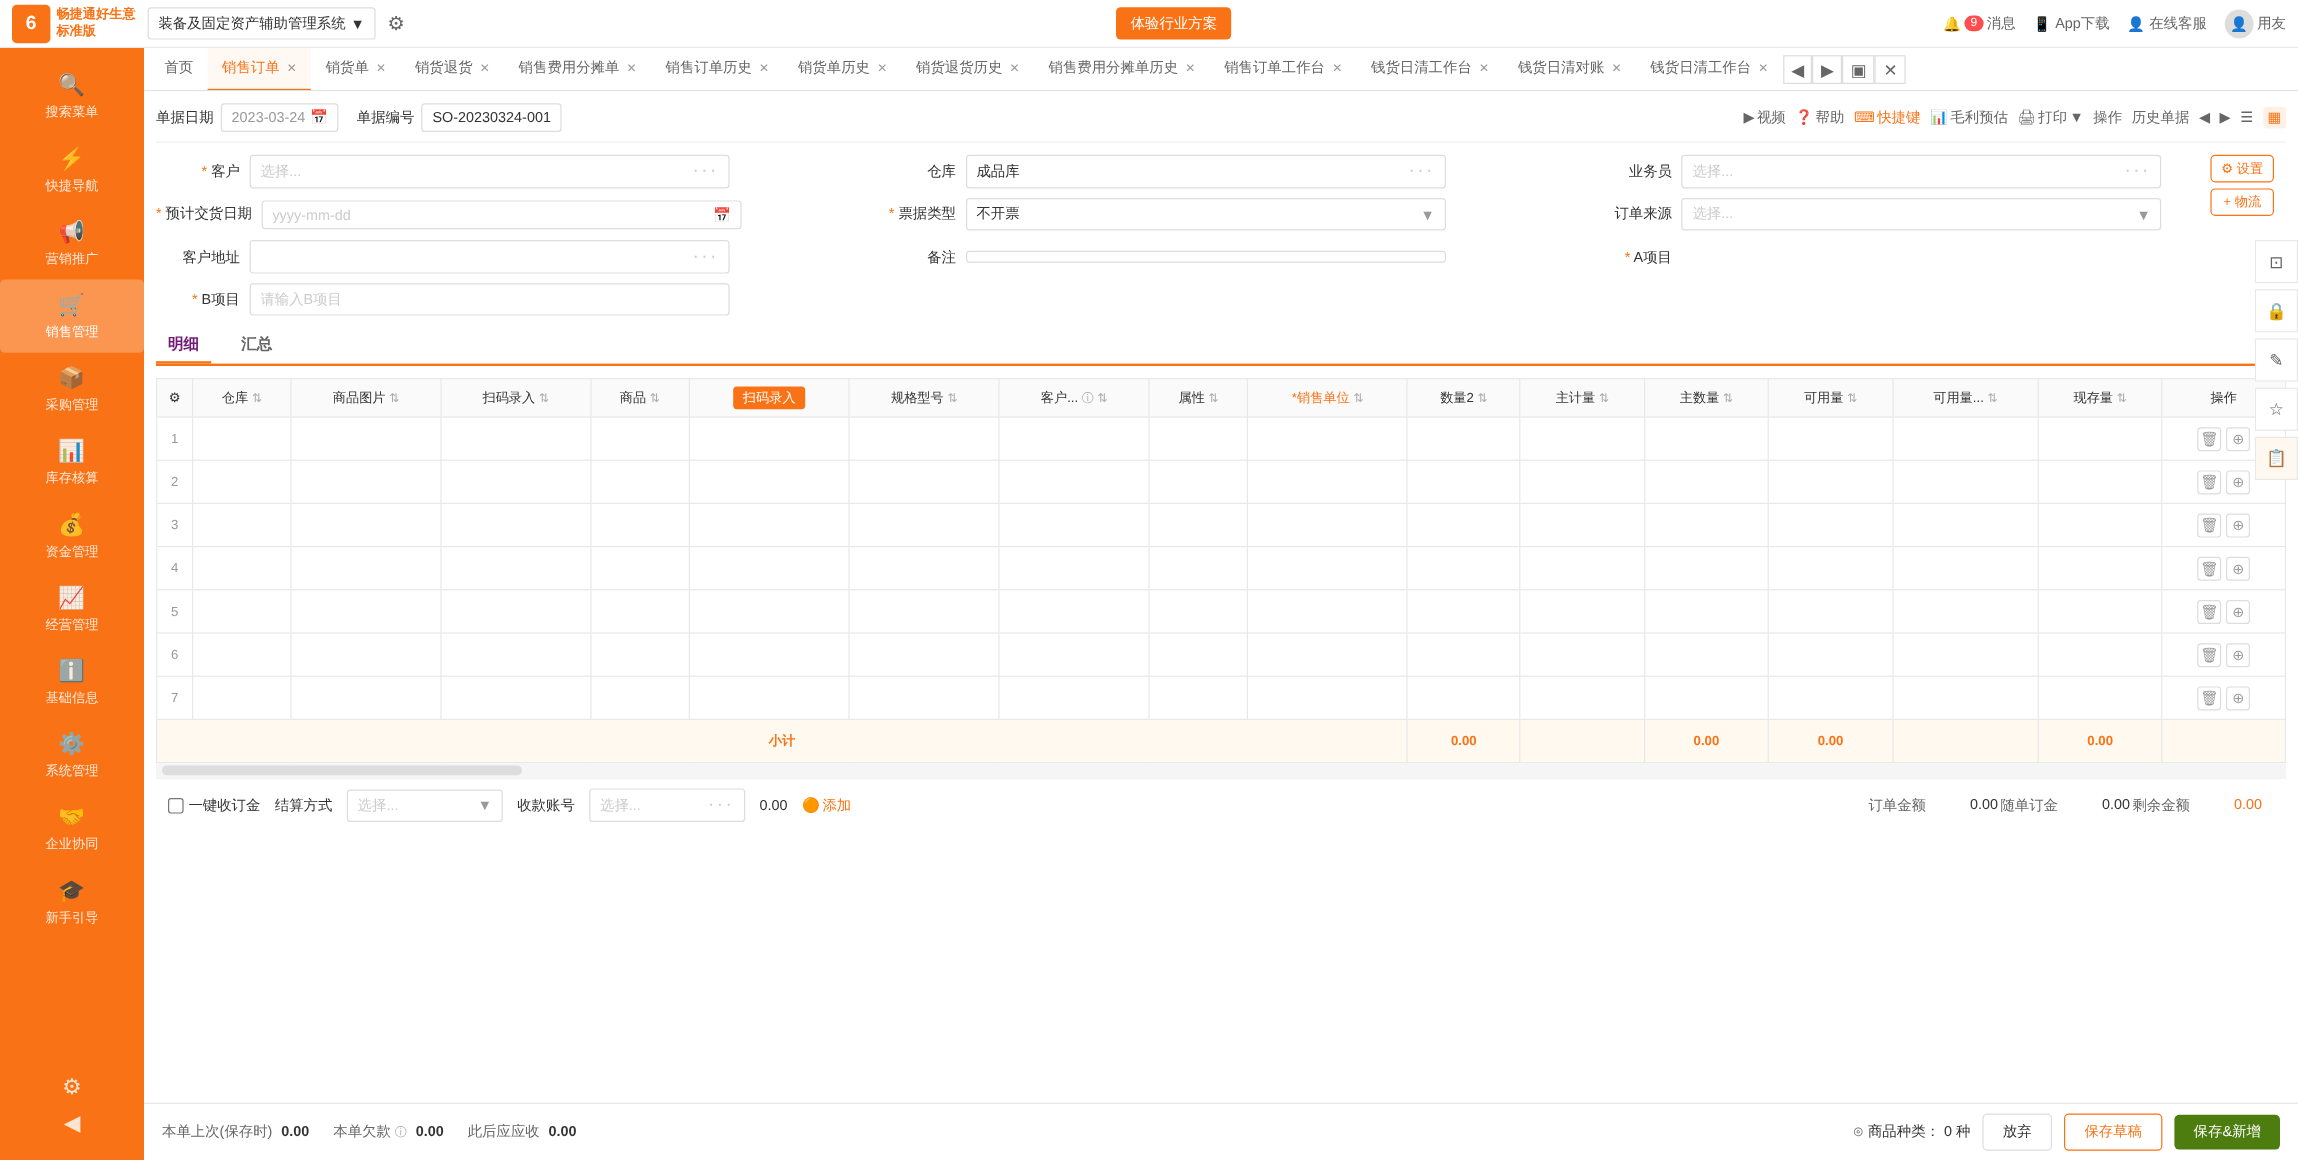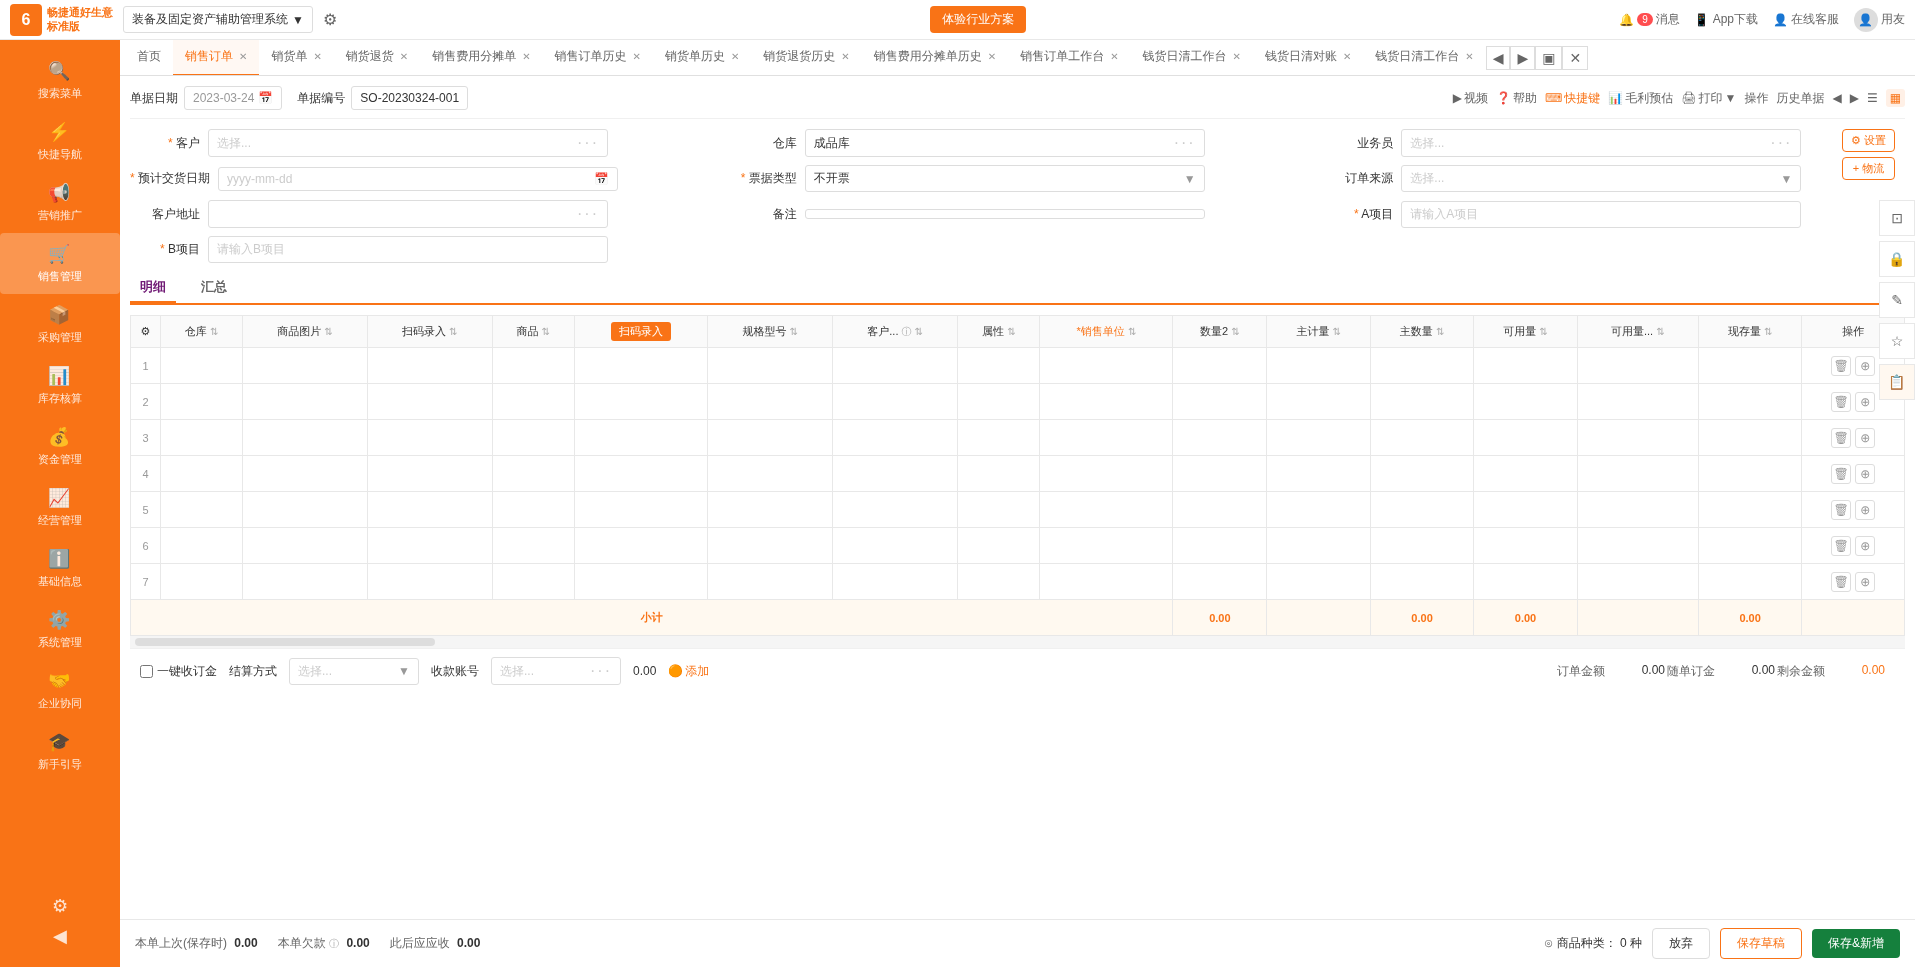--- a/index.html
+++ b/index.html
@@ -58,21 +58,21 @@
     .data-table td { border: 1px solid #e8e8e8; padding: 6px 4px; text-align: center; height: 36px; }
     .row-num { color: #999; text-align: center; }
     .th-sortable { cursor: pointer; }
     .th-sortable::after { content: " ⇅"; font-size: 10px; color: #aaa; }
 
     .bottom-bar { display: flex; align-items: center; padding: 8px 15px; background: #fff; border-top: 1px solid #e8e8e8; justify-content: space-between; }
     .bottom-left { display: flex; align-items: center; gap: 20px; font-size: 12px; color: #666; }
     .bottom-right { display: flex; align-items: center; gap: 10px; }
     .btn-white { background: #fff; border: 1px solid #ddd; padding: 6px 16px; border-radius: 4px; cursor: pointer; font-size: 12px; color: #333; }
     .btn-outline-orange { background: #fff; border: 1px solid #f97316; color: #f97316; padding: 6px 16px; border-radius: 4px; cursor: pointer; font-size: 12px; }
-    .btn-orange-solid { background: #15803d; color: white; border: none; padding: 6px 16px; border-radius: 4px; cursor: pointer; font-size: 12px; }
+    .btn-orange-solid { background: #4d7c0f; color: white; border: none; padding: 6px 16px; border-radius: 4px; cursor: pointer; font-size: 12px; }
 
     .order-summary { display: flex; flex-direction: row; align-items: flex-end; gap: 2px; font-size: 12px; margin-right: 10px; }
     .summary-row { display: flex; gap: 10px; }
     .summary-label { color: #666; }
     .summary-val { color: #333; min-width: 50px; text-align: right; }
     .summary-val.highlight { color: #f97316; }
     .checkbox-label { display: flex; align-items: center; gap: 4px; cursor: pointer; color: #333; }
 
     
     .action-icons { display: flex; gap: 4px; justify-content: center; }
@@ -370,23 +370,20 @@
               </div>
             </div>
             <div style="display:flex;align-items:center;gap:8px;">
               <span class="field-label">备注</span>
               <div class="field-input wide" style="flex:1;">
                 <span class="field-input-text"></span>
               </div>
             </div>
             <div style="display:flex;align-items:center;gap:8px;">
               <span class="field-label required">A项目</span>
-              <div class="field-input wide" style="flex:1;">
-                <span class="field-input-text">请输入A项目</span>
-              </div>
             </div>
           </div>
 
           <div style="display:flex;align-items:center;gap:8px;margin-bottom:10px;">
             <span class="field-label required">B项目</span>
             <div class="field-input" style="max-width:400px;flex:0 0 400px;">
               <span class="field-input-text">请输入B项目</span>
             </div>
           </div>
 

